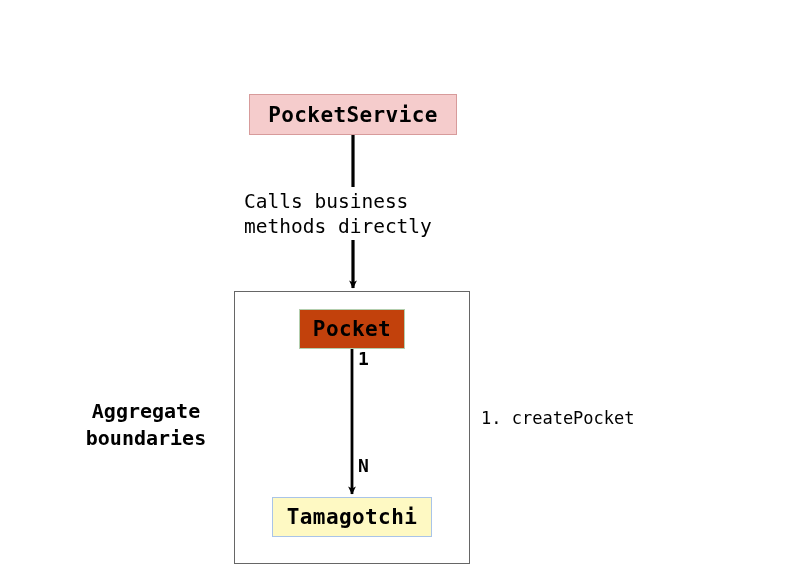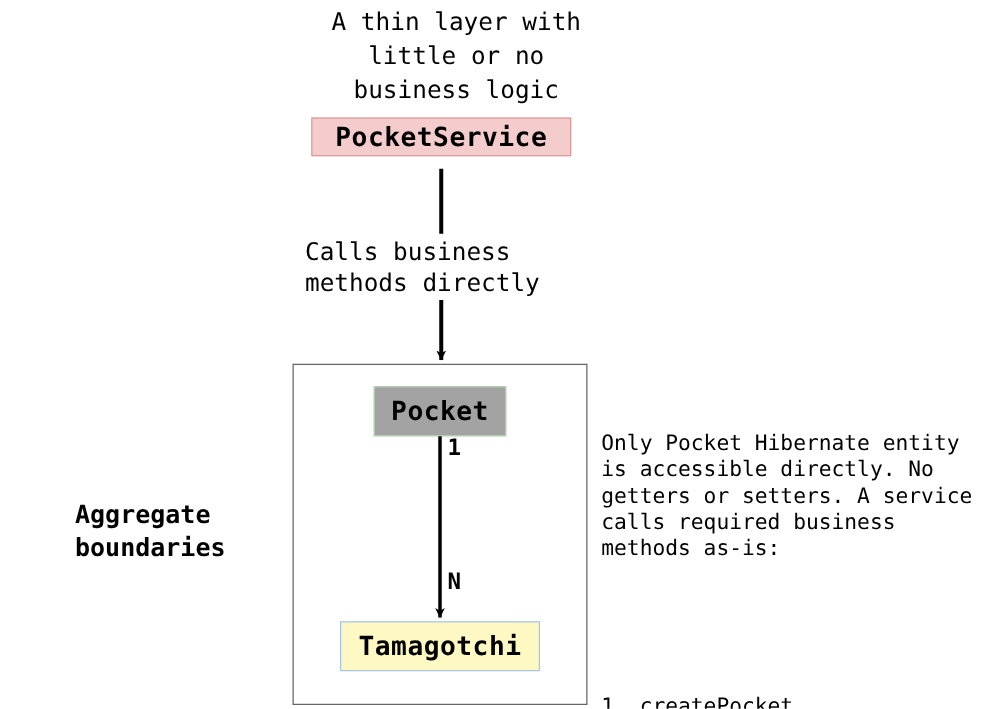--- a/index.html
+++ b/index.html
@@ -44,21 +44,21 @@
     top: 189px;
     width: 240px;
     font-size: 19.5px;
     line-height: 25px;
   }
 
   .aggregate-label {
     left: 60px;
     top: 398px;
     width: 172px;
-    text-align: left;
+    text-align: center;
     font-size: 20px;
     line-height: 27px;
     font-weight: bold;
   }
 
   
   .node {
     position: absolute;
     box-sizing: border-box;
     display: flex;
@@ -66,31 +66,31 @@
     justify-content: center;
     font-size: 21px;
     font-weight: bold;
     letter-spacing: 0.4px;
   }
 
   .node-service {
     left: 249px;
     top: 94px;
     width: 208px;
-    height: 31px;
+    height: 41px;
     background: #f5cccc;
     border: 1px solid #d79b9b;
   }
 
   .node-pocket {
     left: 299px;
     top: 309px;
     width: 106px;
     height: 40px;
-    background: #a3a3a3;
+    background: #c2410c;
     border: 1px solid #b3ceae;
   }
 
   .node-tamagotchi {
     left: 272px;
     top: 497px;
     width: 160px;
     height: 40px;
     background: #fef9c3;
     border: 1px solid #a9c4e8;
@@ -144,23 +144,20 @@
     padding: 0;
     list-style: none;
   }
   .note-list li { white-space: pre; }
 </style>
 </head>
 <body>
 
 <div class="canvas">
 
-  <div class="txt caption-top">A thin layer with
-little or no
-business logic</div>
 
   <div class="node node-service">
     <span>PocketService</span>
   </div>
 
   <div class="txt caption-mid">Calls business
 methods directly</div>
 
   <div class="aggregate-box"></div>
 
@@ -186,25 +183,20 @@
 
     <line x1="353" y1="240" x2="353" y2="288" stroke="#000000" stroke-width="3.2" marker-end="url(#arrowhead)"></line>
 
     <line x1="352" y1="349" x2="352" y2="494" stroke="#000000" stroke-width="2.8" marker-end="url(#arrowhead)"></line>
   </svg>
 
   <div class="mult mult-one">1</div>
   <div class="mult mult-n">N</div>
 
   <div class="note">
-    <p class="note-para">Only Pocket Hibernate entity
-is accessible directly. No
-getters or setters. A service
-calls required business
-methods as-is:</p>
     <ul class="note-list">
       <li>1. createPocket</li>
       
       
       
     </ul>
     
   </div>
 
 </div>

